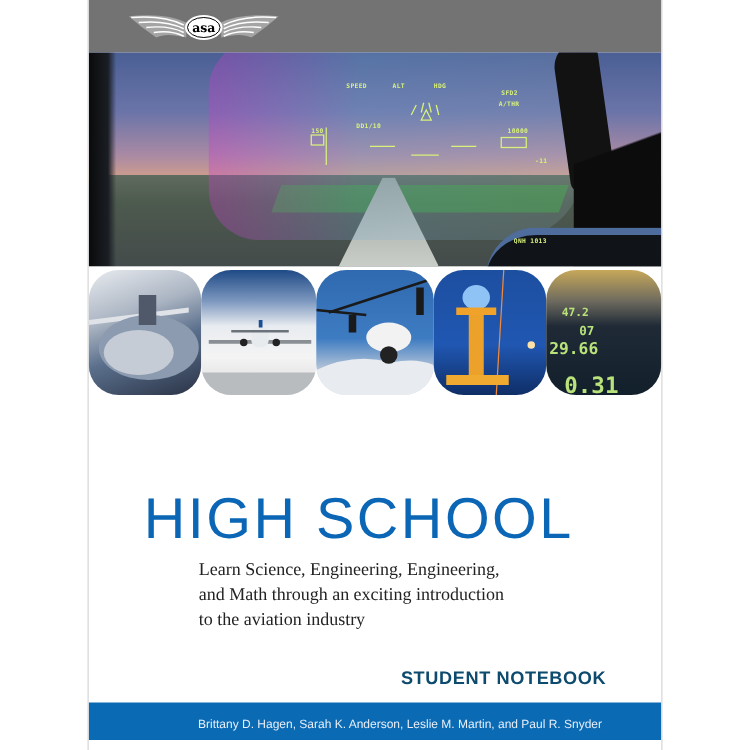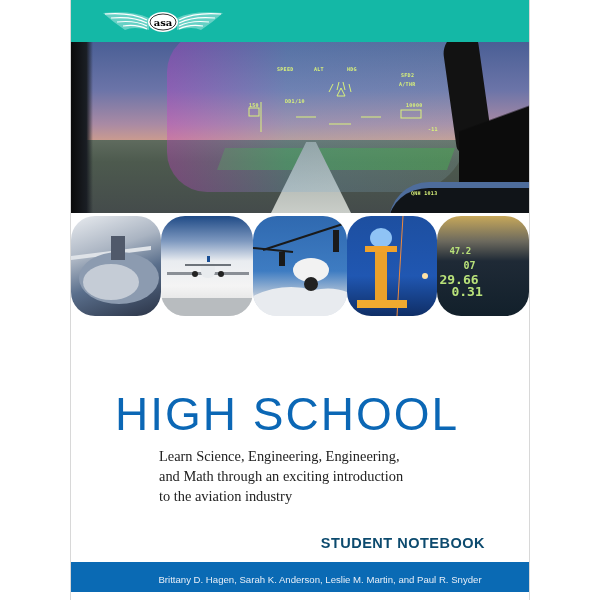--- a/index.html
+++ b/index.html
@@ -5,21 +5,21 @@
   * { box-sizing: border-box; margin: 0; padding: 0; }
   html, body { width: 600px; height: 600px; background: #ffffff; overflow: hidden; }
   body { position: relative; font-family: "Liberation Sans", sans-serif; }
 
   .cover {
     position: absolute; left: 70px; top: 0; width: 460px; height: 600px;
     background: #ffffff; border-left: 1px solid #d8d8d8; border-right: 1px solid #d8d8d8;
     overflow: hidden;
   }
   .topband {
-    position: absolute; left: 0; top: 0; width: 100%; height: 42px; background: #14b8a6;
+    position: absolute; left: 0; top: 0; width: 100%; height: 42px; background: #737373;
   }
   .logo { position: absolute; left: 32px; top: 10px; width: 120px; height: 24px; }
 
   .hero {
     position: absolute; left: 0; top: 42px; width: 100%; height: 171px;
     background: linear-gradient(180deg, #4a5f95 0%, #6b74a8 28%, #a98aa4 48%, #cc9c8e 58%, #5e6a6c 64%, #3b4446 100%);
     overflow: hidden;
   }
   .hero .pillar-left {
     position: absolute; left: 0; top: 0; width: 22px; height: 100%;
@@ -189,21 +189,21 @@
         <rect x="18" y="30" width="32" height="6" fill="#f0a22a"></rect>
         <rect x="28" y="36" width="12" height="48" fill="#eba12a"></rect>
         <rect x="10" y="84" width="50" height="8" fill="#f0aa30"></rect>
         <circle cx="78" cy="60" r="3" fill="#ffe2a6"></circle>
       </svg>
     </div>
     <div class="panel p5">
       <span class="lcd" style="left:12px;top:30px;font-size:9px;">47.2</span>
       <span class="lcd" style="left:26px;top:44px;font-size:10px;">07</span>
       <span class="lcd" style="left:2px;top:56px;font-size:13px;">29.66</span>
-      <span class="lcd" style="left:14px;top:68px;font-size:13px;">0.31</span>
+      <span class="lcd" style="left:14px;top:82px;font-size:18px;">0.31</span>
     </div>
   </div>
 
   <div class="title-hs">HIGH SCHOOL</div>
 
   <div class="subtitle">
     <div>Learn Science, Engineering, Engineering,</div>
     <div>and Math through an exciting introduction</div>
     <div>to the aviation industry</div>
   </div>

